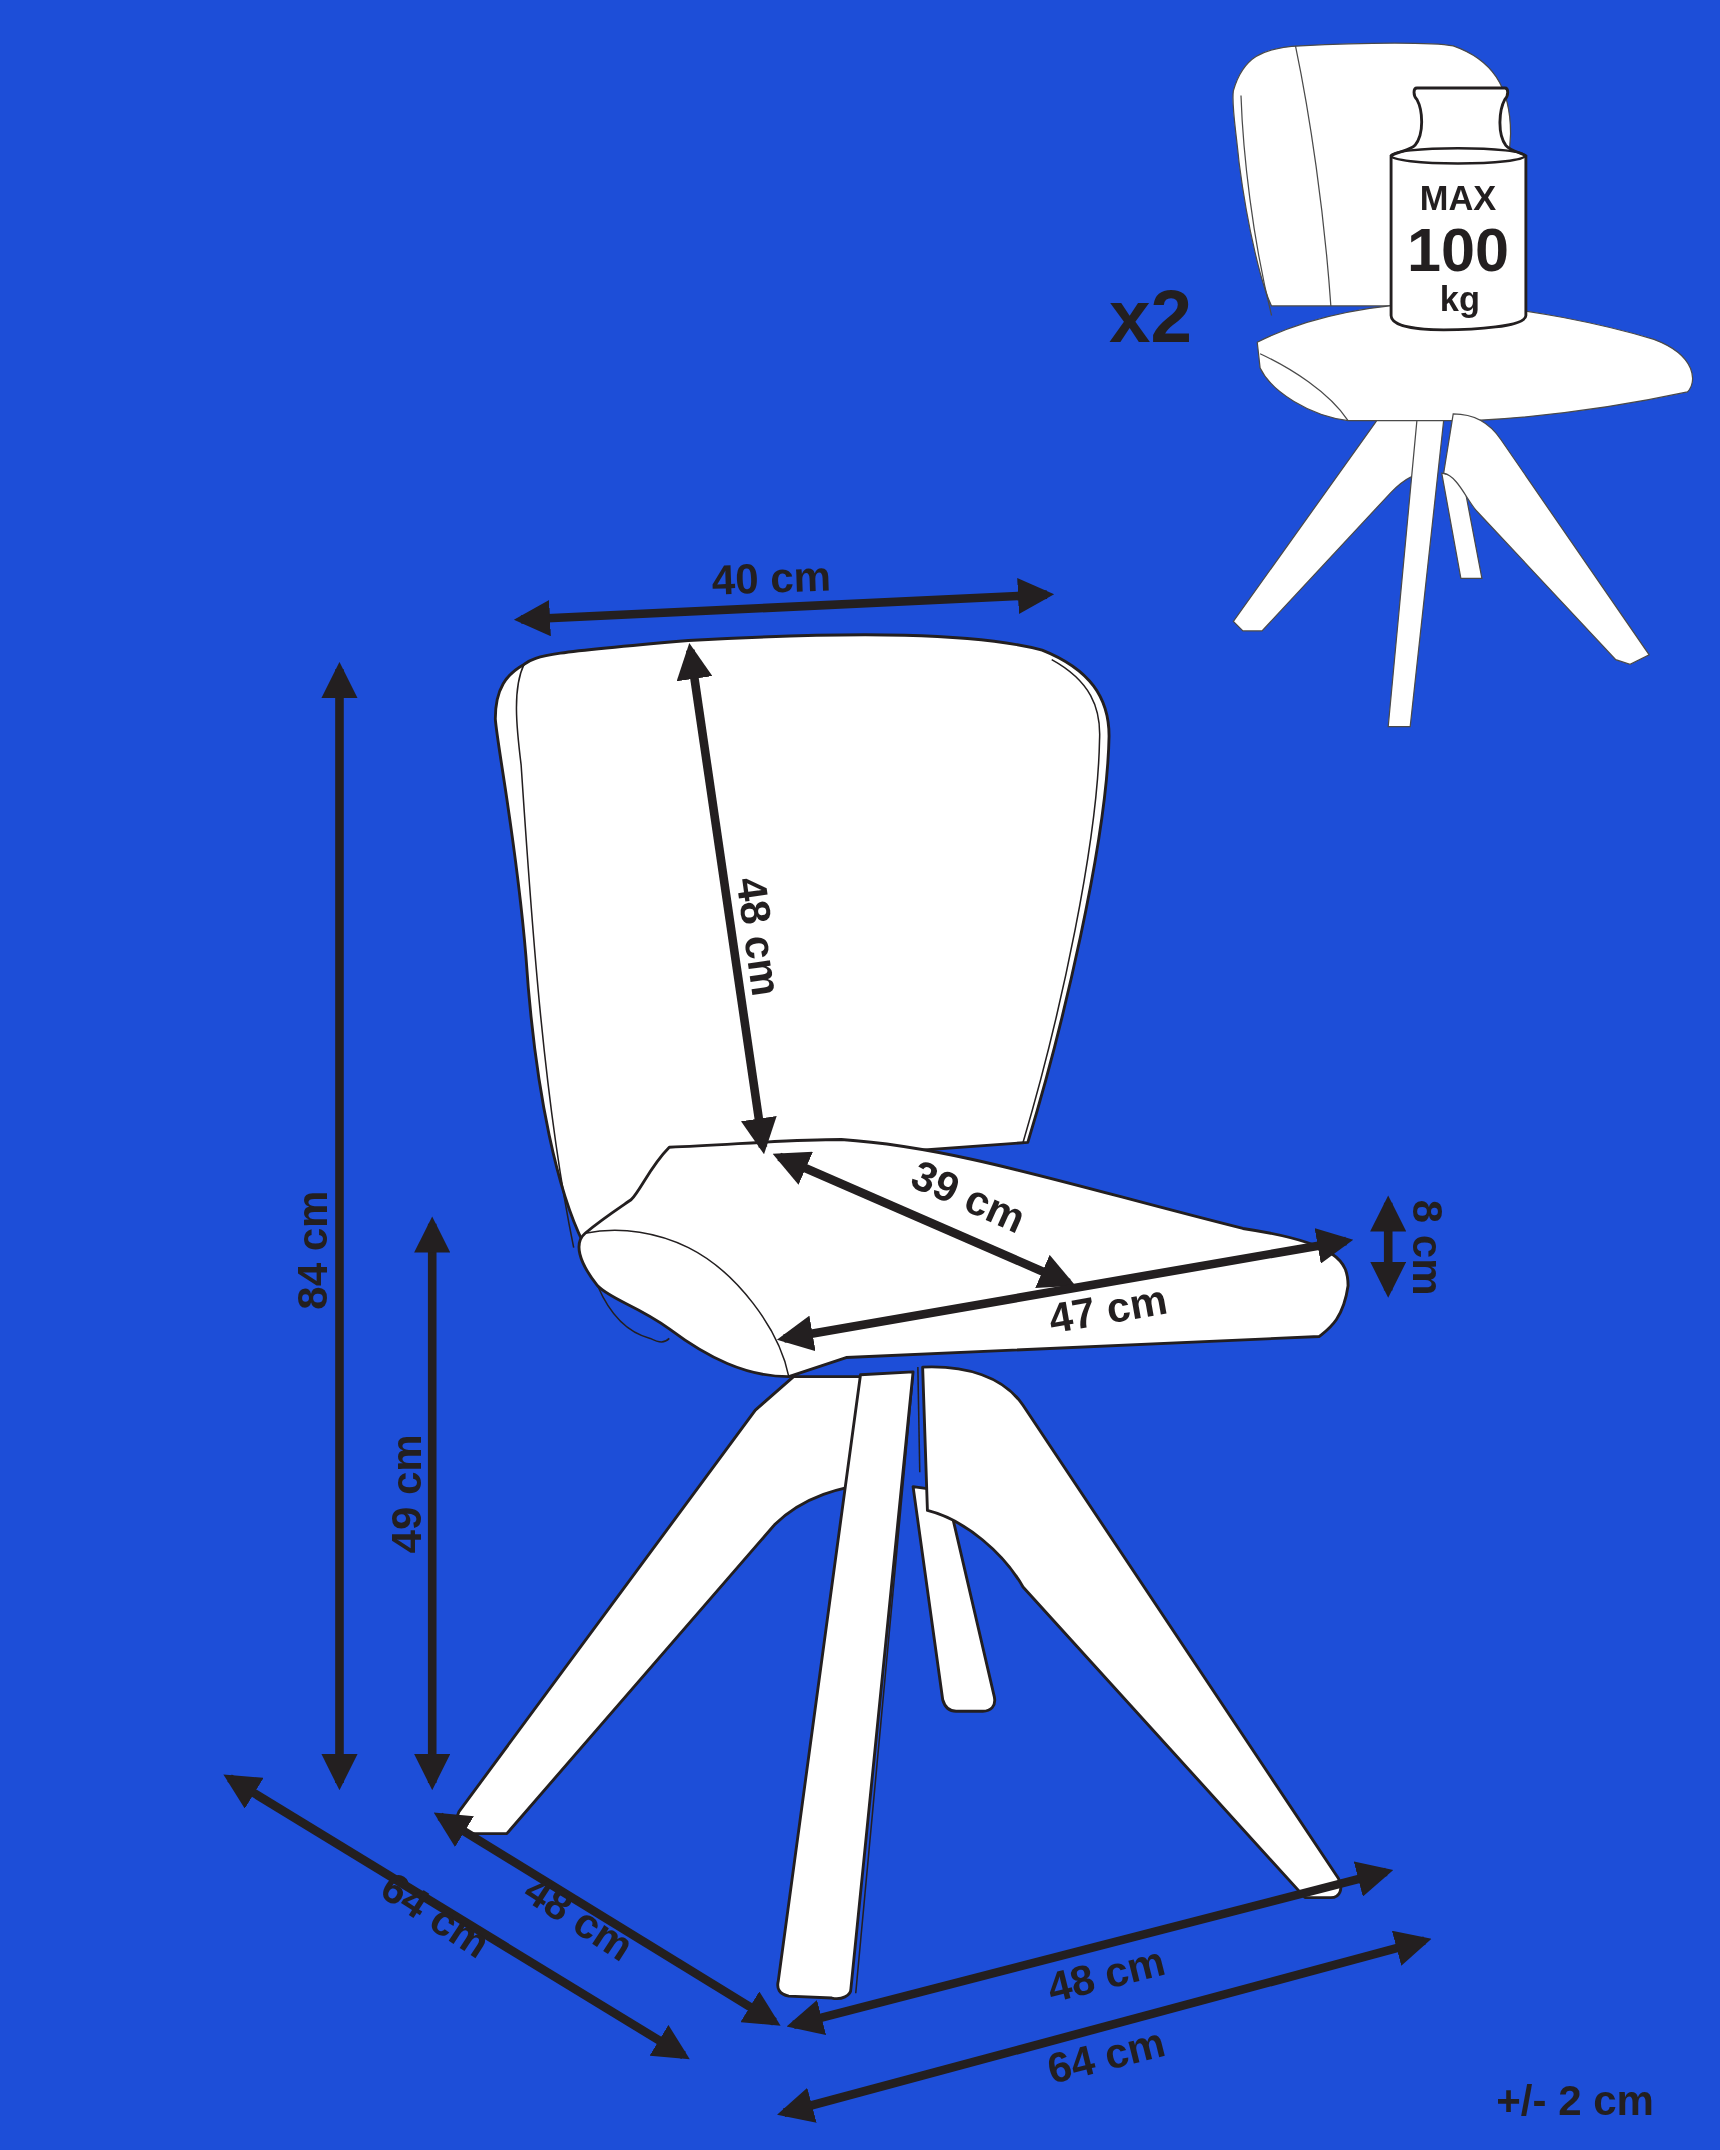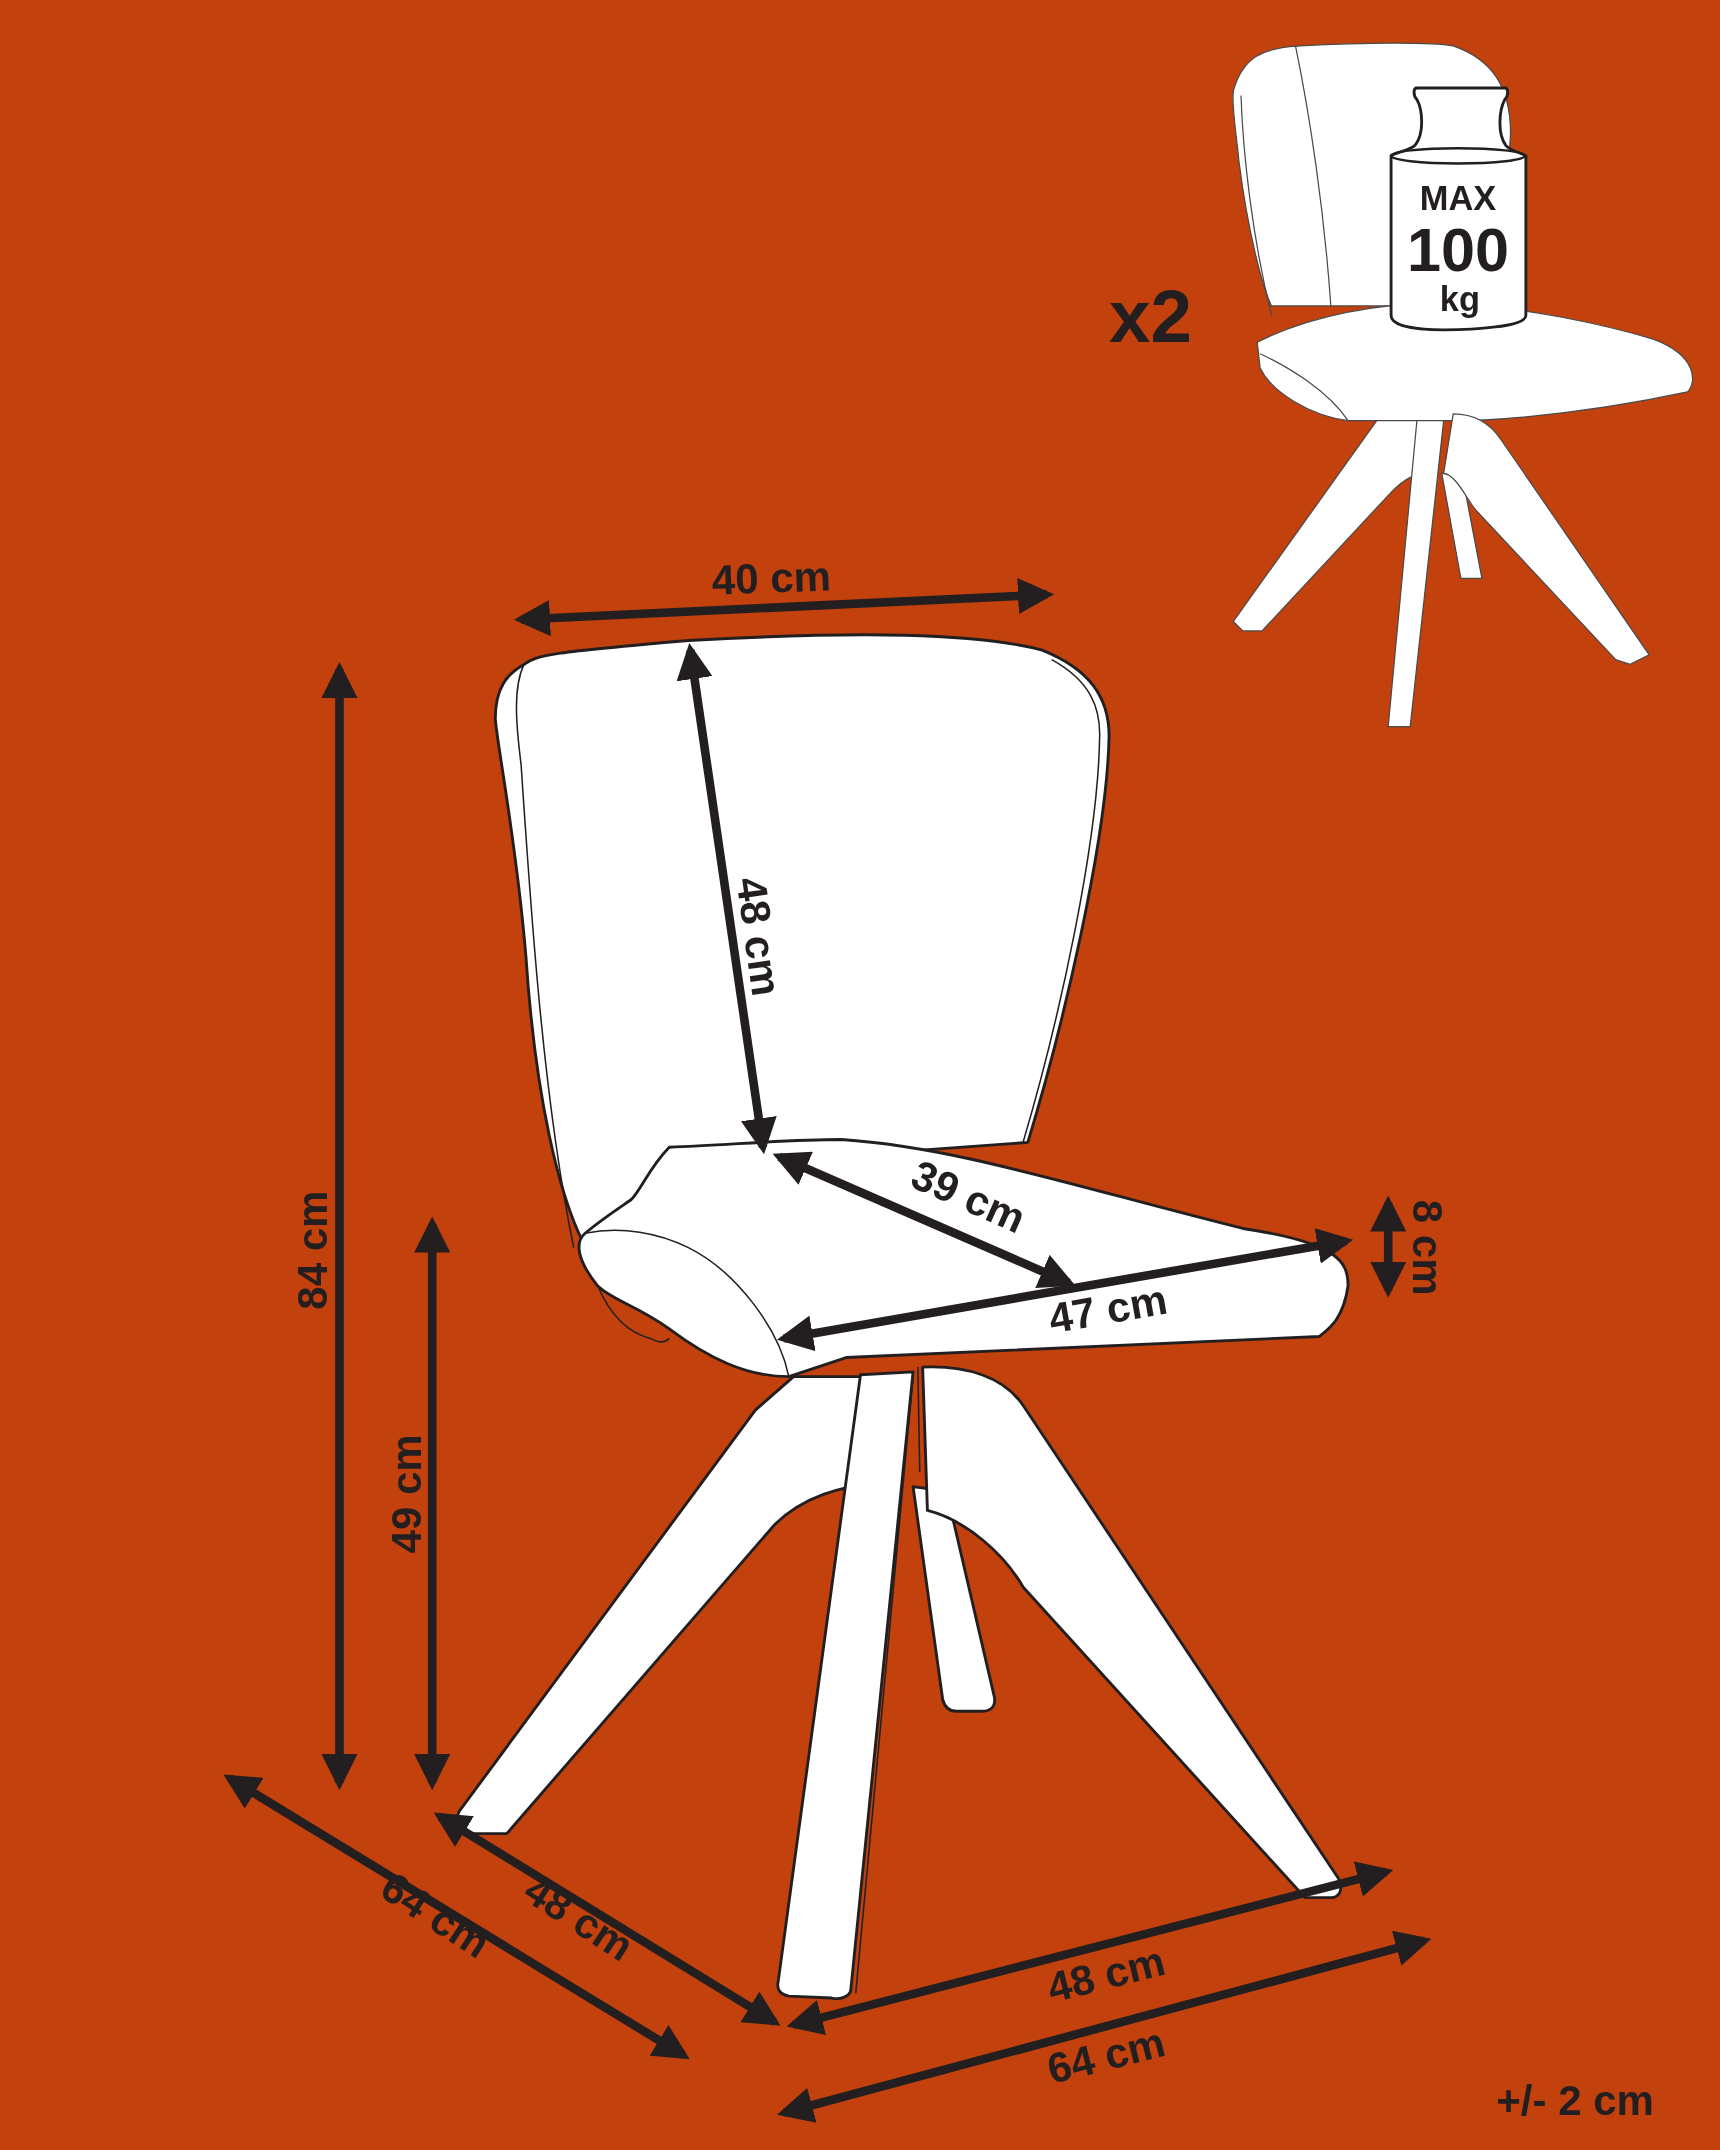--- a/index.html
+++ b/index.html
@@ -1,16 +1,16 @@
 <!DOCTYPE html>
 <html><head>
 <meta charset="utf-8">
 <style>
   html,body{margin:0;padding:0;background:#fff;}
-  #canvas{position:relative;width:1721px;height:2151px;background:#c2410c;overflow:hidden;}
+  #canvas{position:relative;width:1721px;height:2151px;background:#1d4ed8;overflow:hidden;}
   svg{position:absolute;left:0;top:0;}
   .outline{fill:#fff;stroke:#231f20;stroke-width:3;stroke-linejoin:round;stroke-linecap:round;}
   .thin{fill:none;stroke:#231f20;stroke-width:1.6;}
   .ghost{fill:#fff;stroke:#4a4a4a;stroke-width:1.3;}
   .ghostline{fill:none;stroke:#4a4a4a;stroke-width:1.3;}
   .dim{stroke:#231f20;stroke-width:9;fill:none;}
   .lbl{font-family:"Liberation Sans",sans-serif;font-weight:bold;fill:#231f20;font-size:44px;}
   .big{font-family:"Liberation Sans",sans-serif;font-weight:bold;fill:#231f20;}
 </style>
 </head>

